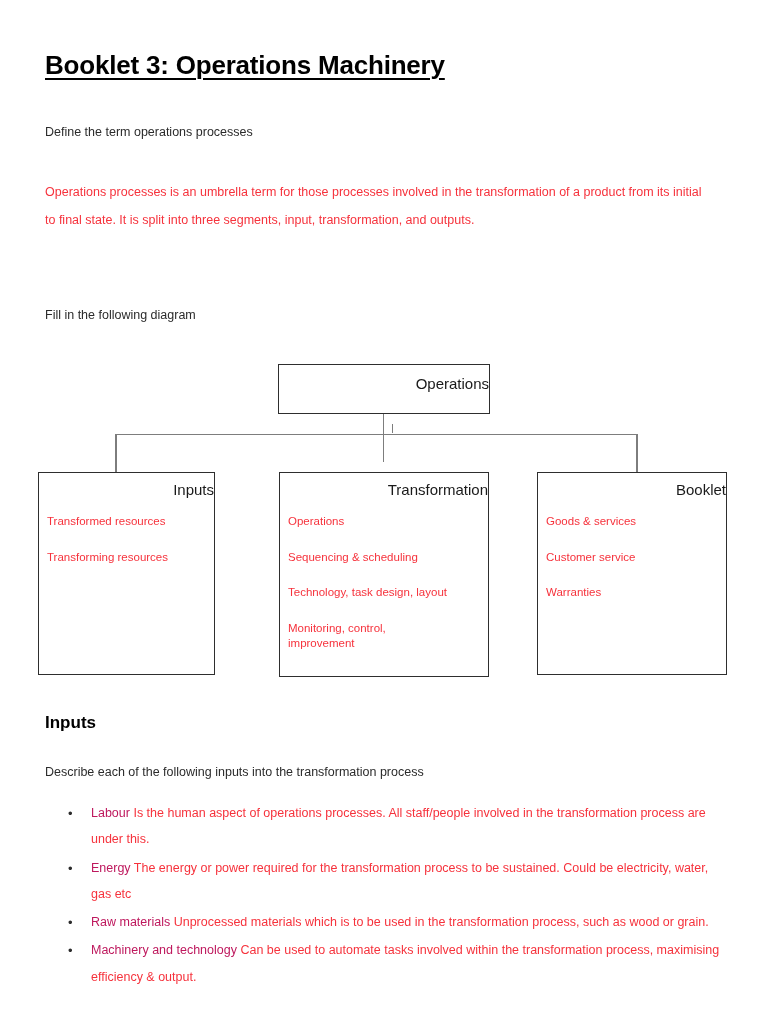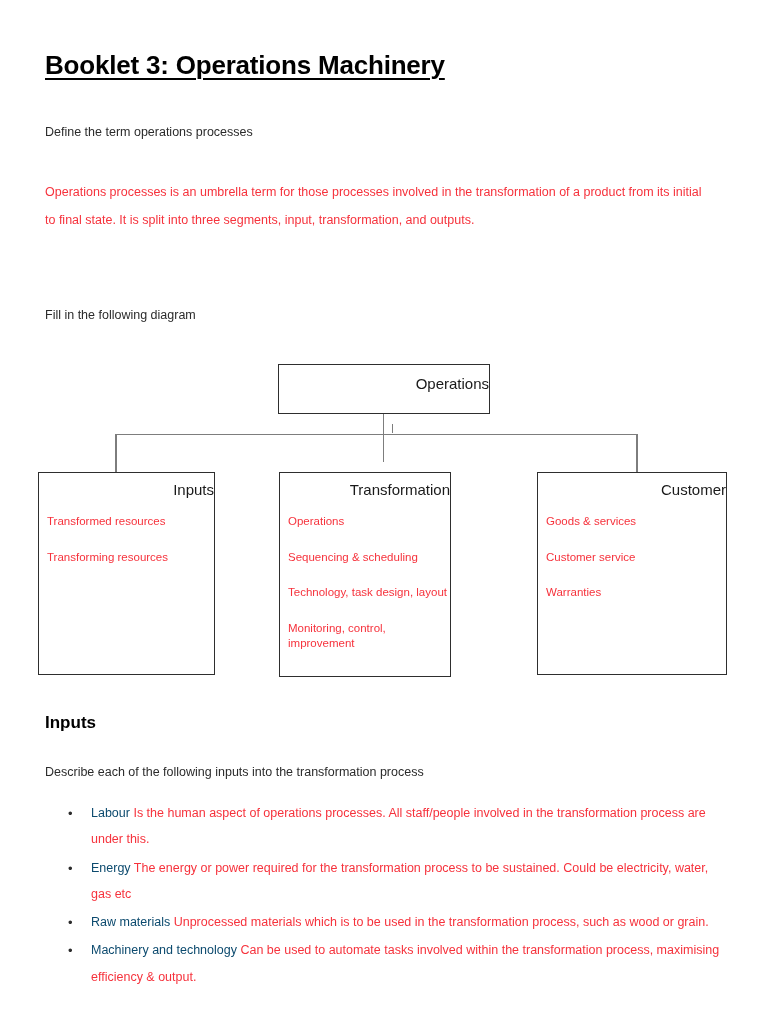--- a/index.html
+++ b/index.html
@@ -110,21 +110,21 @@
 
   #node-inputs {
     left: 38px;
     top: 472px;
     width: 177px;
     height: 203px;
   }
   #node-transformation {
     left: 279px;
     top: 472px;
-    width: 172px;
+    width: 210px;
     height: 205px;
   }
   #node-outputs {
     left: 537px;
     top: 472px;
     width: 190px;
     height: 203px;
   }
 
   .connector {
@@ -160,21 +160,21 @@
   }
   .bullet-item::before {
     content: "\2022";
     position: absolute;
     left: 0;
     top: 0;
     color: #2b2b2b;
     font-size: 13px;
   }
   .term {
-    color: #0c4a6e;
+    color: #be185d;
   }
 </style>
 </head>
 <body>
 
 <div class="page">
 
   <div id="doc-title">Booklet 3: Operations Machinery</div>
 
   <div id="prompt-define" class="prompt">Define the term operations processes</div>
@@ -207,21 +207,21 @@
     <div class="node-title">Transformation</div>
     <div class="node-items">
       <div class="node-item">Operations</div>
       <div class="node-item">Sequencing &amp; scheduling</div>
       <div class="node-item">Technology, task design, layout</div>
       <div class="node-item" style="width:118px;">Monitoring, control, improvement</div>
     </div>
   </div>
 
   <div id="node-outputs" class="node">
-    <div class="node-title">Customer</div>
+    <div class="node-title">Booklet</div>
     <div class="node-items">
       <div class="node-item">Goods &amp; services</div>
       <div class="node-item">Customer service</div>
       <div class="node-item">Warranties</div>
     </div>
   </div>
 
   <div id="section-inputs-heading">Inputs</div>
 
   <div id="prompt-describe" class="prompt">Describe each of the following inputs into the transformation process</div>

